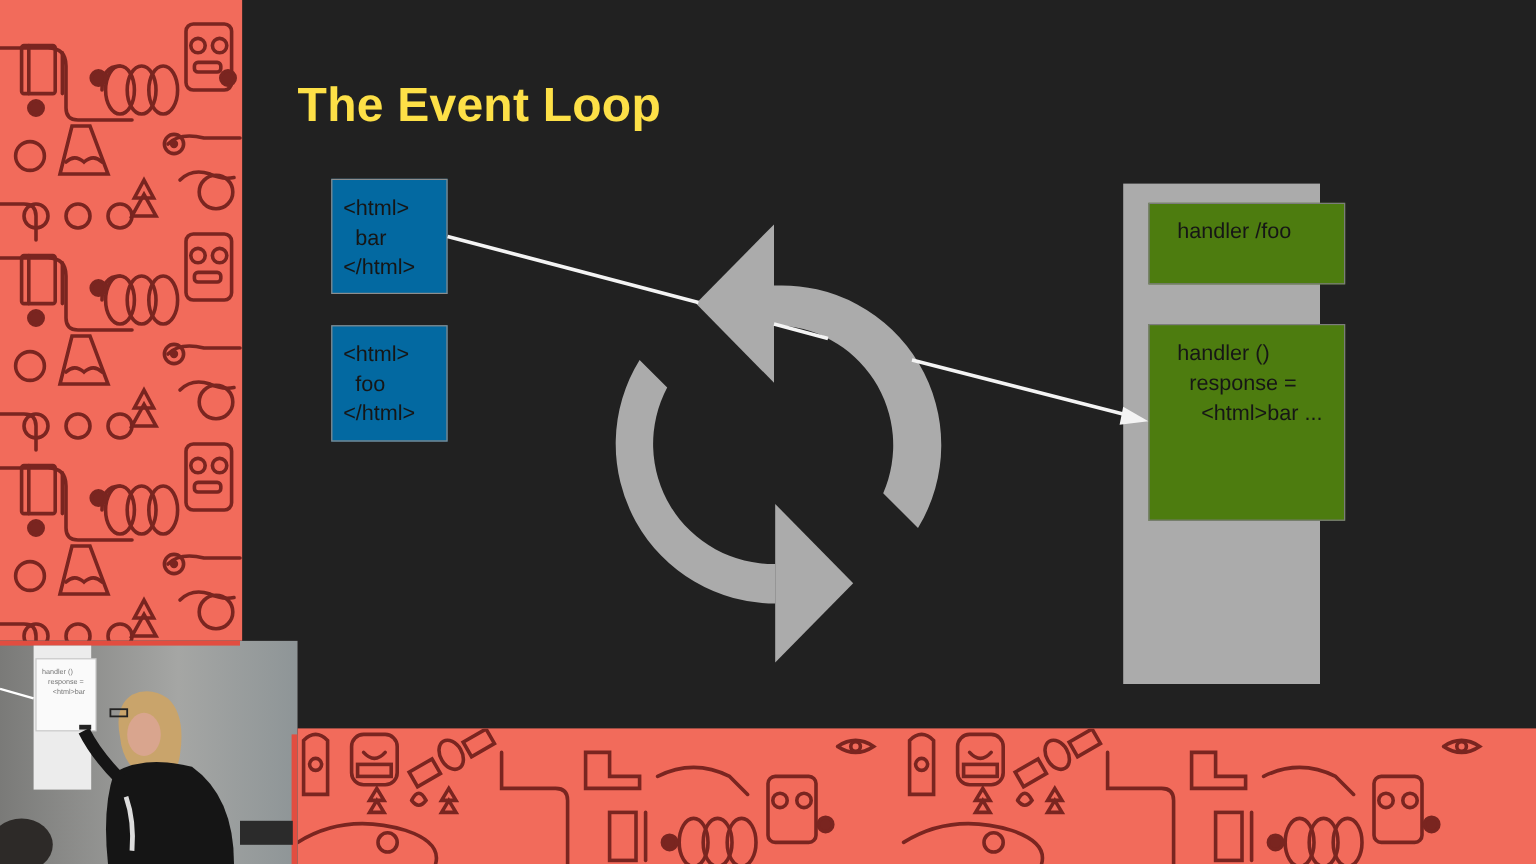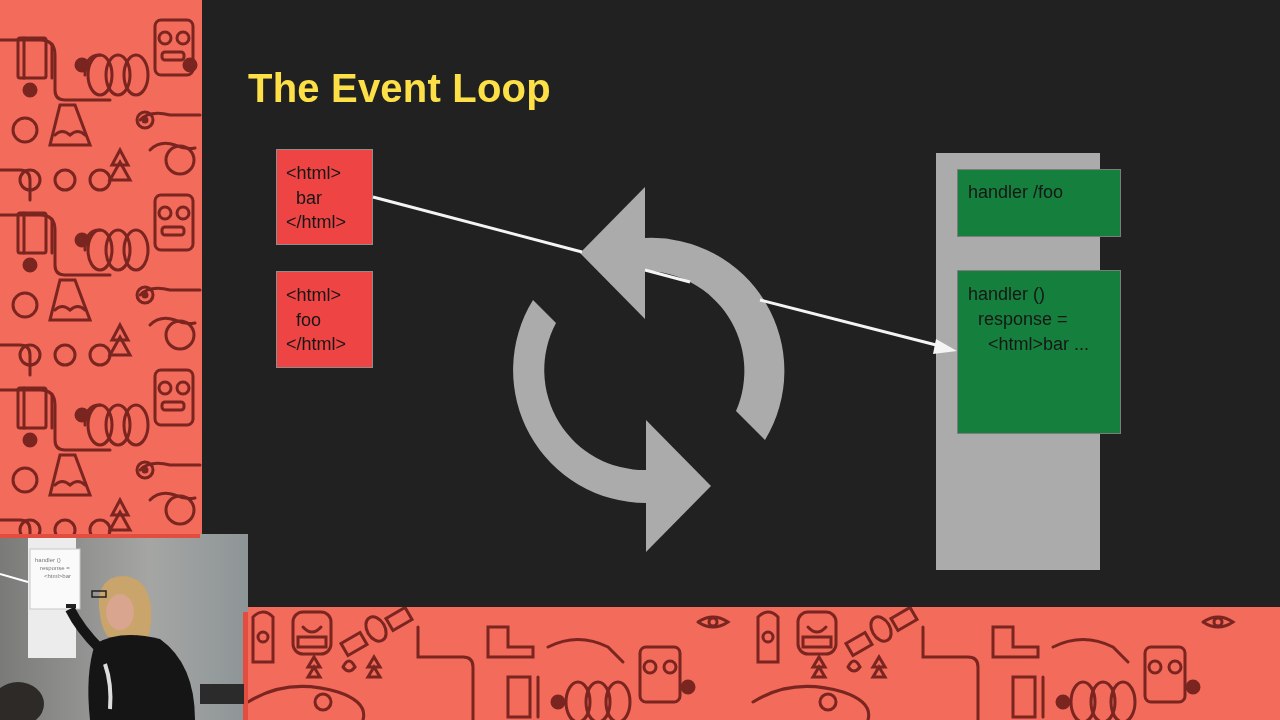--- a/index.html
+++ b/index.html
@@ -16,31 +16,31 @@
   #bottom-pattern { left: 248px; top: 607px; width: 1032px; height: 113px; }
 
   #slide-area { position: absolute; left: 202px; top: 0; width: 1078px; height: 607px; background: #212121; }
 
   .title {
     position: absolute; left: 248px; top: 66px;
     font-size: 40px; color: #fde047; letter-spacing: 0.2px;
   }
 
   .html-box {
-    position: absolute; background: #ef4444; border: 1px solid #8d8d8d;
+    position: absolute; background: #0369a1; border: 1px solid #8d8d8d;
     color: #161616; font-size: 18px; line-height: 24.5px;
     padding: 11px 0 0 9px; white-space: pre;
   }
   #box-bar { left: 276px; top: 149px; width: 97px; height: 96px; }
   #box-foo { left: 276px; top: 271px; width: 97px; height: 97px; }
 
   #server-column { position: absolute; left: 936px; top: 153px; width: 164px; height: 417px; background: #ababab; }
   .handler {
-    position: absolute; background: #15803d; border: 1px solid #7c7c7c;
-    color: #161616; font-size: 18px; line-height: 25px; padding: 0 0 0 10px; white-space: pre;
+    position: absolute; background: #4d7c0f; border: 1px solid #7c7c7c;
+    color: #161616; font-size: 18px; line-height: 25px; padding: 0 0 0 23px; white-space: pre;
   }
   #handler-foo { left: 957px; top: 169px; width: 164px; height: 68px; padding-top: 10px; }
   #handler-bar { left: 957px; top: 270px; width: 164px; height: 164px; padding-top: 11px; }
 
   #diagram-svg { position: absolute; left: 0; top: 0; width: 1280px; height: 720px; pointer-events: none; }
 
   #webcam { position: absolute; left: 0; top: 534px; width: 248px; height: 186px; background: #6c6c6c; overflow: hidden; }
 </style>
 </head>
 <body>

